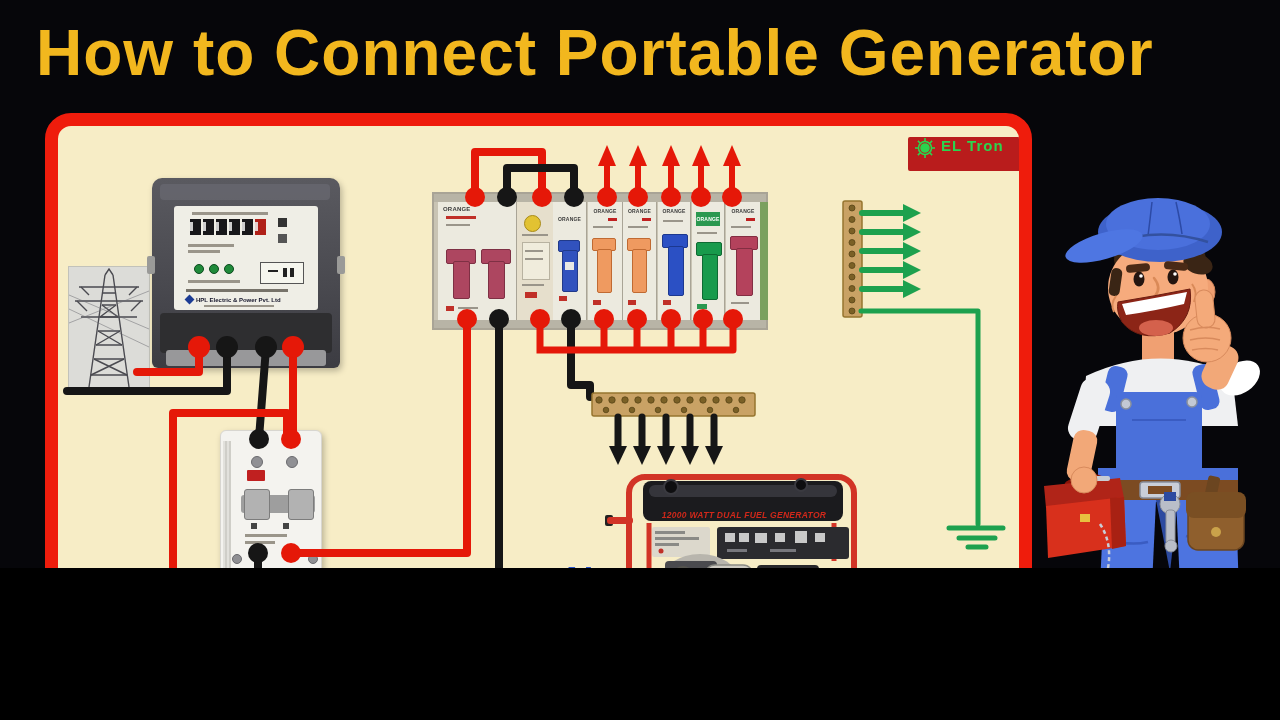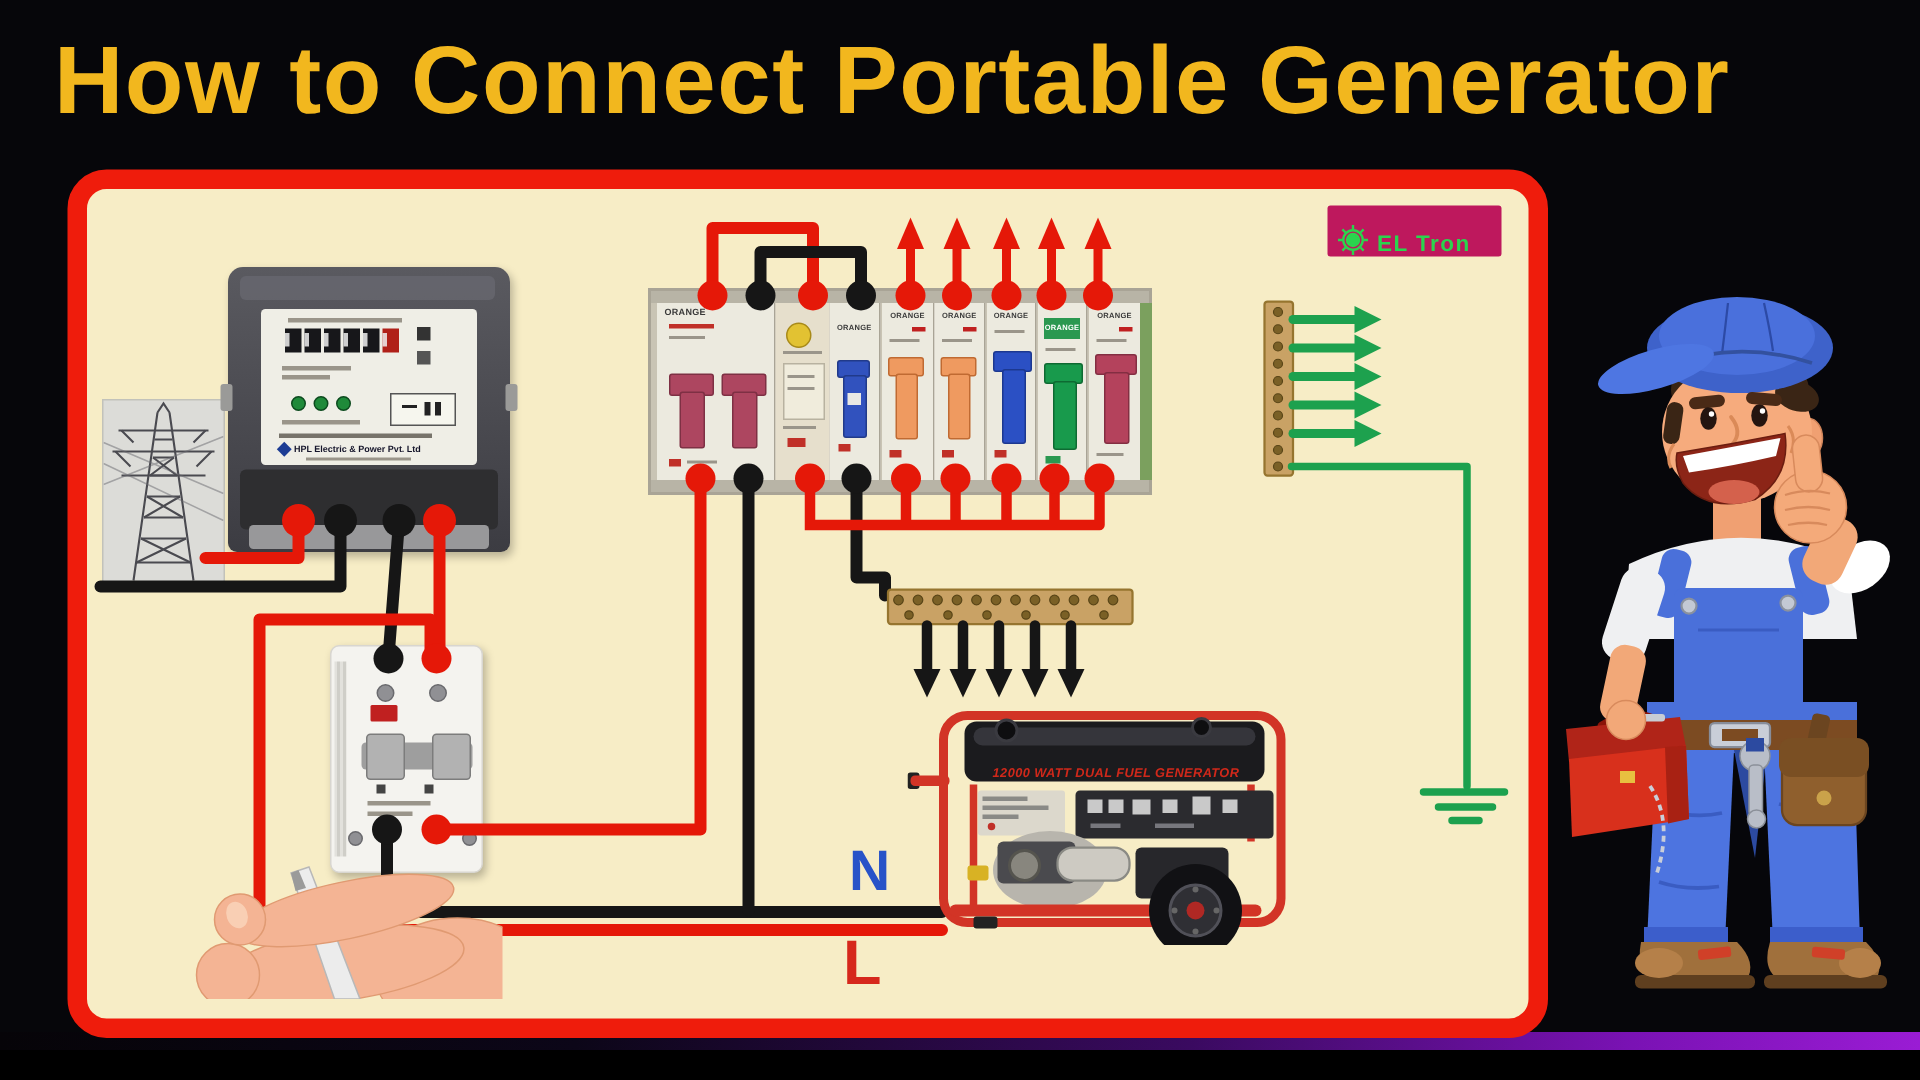--- a/index.html
+++ b/index.html
@@ -1,31 +1,31 @@
 <!DOCTYPE html>
 <html><head>
 <meta charset="utf-8">
 <style>
   html,body{margin:0;padding:0;background:#000;}
-  .stage{position:relative;width:1280px;height:700px;background:#06060a;overflow:hidden;
+  .stage{position:relative;width:1280px;height:568px;background:#06060a;overflow:hidden;
          font-family:"Liberation Sans",sans-serif;}
   .abs{position:absolute;}
   
   .title{left:36px;top:16px;width:1220px;font-size:64px;font-weight:bold;
          color:#f2b71e;letter-spacing:1px;white-space:nowrap;}
   
   .bottom-bar{left:0;top:688px;width:1280px;height:32px;
     background:linear-gradient(90deg,#060408 0%,#0c0618 30%,#3a0a60 62%,#7a12b4 85%,#9a1cd4 100%);}
   
   .panel{left:45px;top:113px;width:987px;height:579px;box-sizing:border-box;
          border:13px solid #ef1c0c;border-radius:26px;background:#f7edc6;overflow:hidden;}
   .panel *{position:absolute;}
   
-  .logo{left:827px;top:11px;width:116px;height:34px;background:#be185d;border-radius:2px;
-        display:flex;align-items:flex-end;gap:5px;padding-left:6px;box-sizing:border-box;}
+  .logo{left:850px;top:11px;width:116px;height:34px;background:#b91c1c;border-radius:2px;
+        display:flex;align-items:flex-start;gap:5px;padding-left:6px;box-sizing:border-box;}
   .logo-text{position:static;color:#2bd44e;font-size:15px;font-weight:bold;letter-spacing:1px;}
   
   .tower{left:10px;top:140px;width:80px;height:122px;background:#dcdcd8;border:1px solid #c2c2ba;}
   
   .meter{left:94px;top:52px;width:188px;height:190px;background:linear-gradient(180deg,#5a5a60,#3c3c42);
          border-radius:10px 10px 6px 6px;box-shadow:2px 3px 6px rgba(0,0,0,.25);}
   .meter-glass{left:8px;top:6px;width:170px;height:16px;background:#6a6a72;border-radius:4px;opacity:.7;}
   .meter-face{left:22px;top:28px;width:144px;height:104px;background:#efeee6;border-radius:3px;}
   .tbar{background:#9a958a;height:3px;}
   .digit{width:11px;height:16px;background:#17171a;margin-right:2px;display:inline-block;position:static;}

